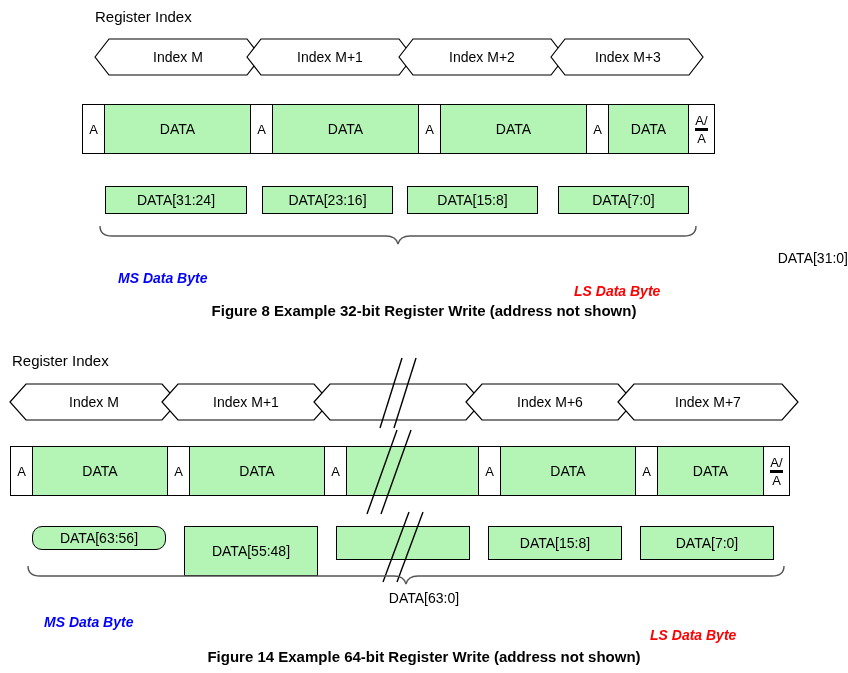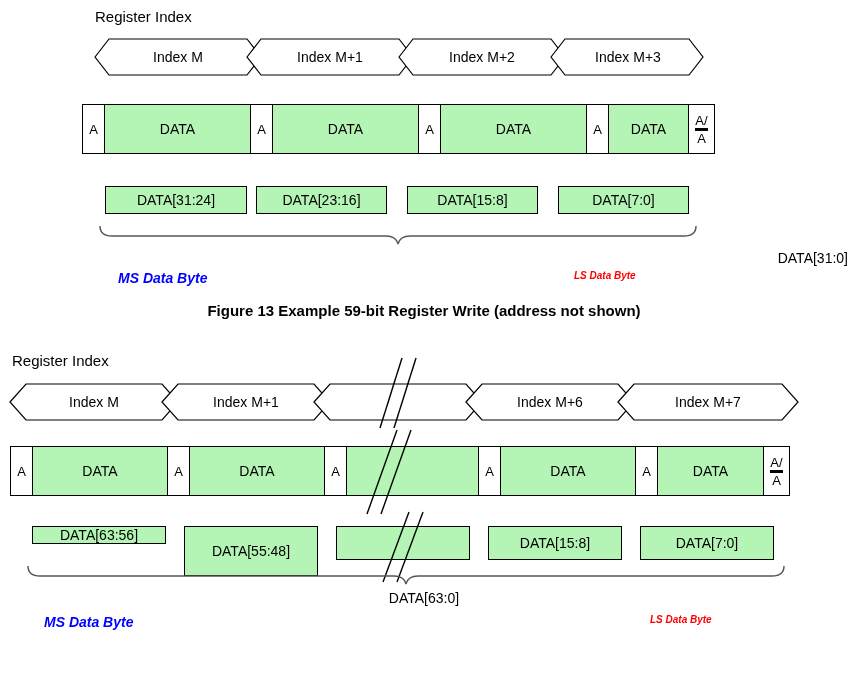--- a/index.html
+++ b/index.html
@@ -121,24 +121,25 @@
   }
   .ms-label {
     position: absolute;
     font-size: 14px;
     font-style: italic;
     font-weight: bold;
     white-space: nowrap;
   }
   .ls-label {
     position: absolute;
-    font-size: 10px;
+    font-size: 14px;
     font-style: italic;
     font-weight: bold;
     white-space: nowrap;
+    margin-top: 13px;
   }
   .caption {
     position: absolute;
     width: 848px;
     text-align: center;
     font-size: 15px;
     font-weight: bold;
     white-space: nowrap;
   }
 
@@ -182,38 +183,38 @@
     <div class="cell data" style="width:80px; flex:1 1 auto;">DATA</div>
     <div class="cell ackbar" style="width:25px;">
       <span class="top">A/</span>
       <span class="bar"></span>
       <span class="bot">A</span>
     </div>
   </div>
 
   <div class="byte-row" style="left:0px; top:186px; width:848px;">
     <div class="byte-box" style="left:105px; width:142px;">DATA[31:24]</div>
-    <div class="byte-box" style="left:256px; width:131px;">DATA[23:16]</div>
+    <div class="byte-box" style="left:262px; width:131px;">DATA[23:16]</div>
     <div class="byte-box" style="left:407px; width:131px;">DATA[15:8]</div>
     <div class="byte-box" style="left:558px; width:131px;">DATA[7:0]</div>
   </div>
 
   <div class="brace" style="left:98px; top:224px;">
     <svg width="600" height="22" viewBox="0 0 600 22">
       <path d="M2,2 Q2,12 14,12 L288,12 Q298,12 300,20 Q302,12 312,12 L586,12 Q598,12 598,2" fill="none" stroke="#555555" stroke-width="1.4"></path>
     </svg>
   </div>
 
   <div class="span-label" style="left:0px; top:250px; width:848px; text-align:right;">DATA[31:0]</div>
 
   <div class="ms-label" style="left:118px; top:270px; color:#0000ff;">MS Data Byte</div>
 
   <div class="ls-label" style="left:574px; top:270px; color:#ff0000;">LS Data Byte</div>
 
-  <div class="caption" style="top:302px;">Figure 13 Example 59-bit Register Write (address not shown)</div>
+  <div class="caption" style="top:302px;">Figure 8 Example 32-bit Register Write (address not shown)</div>
 </div>
 
 <div class="fig" id="figure-14">
 
   <div class="reg-index-label" style="left:12px; top:22px;">Register Index</div>
 
   <div class="hex-row" style="left:10px; top:52px;">
     <svg width="790" height="40" viewBox="0 0 790 40">
       <g fill="#ffffff" stroke="#000000" stroke-width="1.2">
         <polygon points="0,20 16,2 152,2 168,20 152,38 16,38"></polygon>
@@ -256,21 +257,21 @@
   </div>
 
   <div class="break-mark" style="left:355px; top:96px;">
     <svg width="70" height="92" viewBox="0 0 70 92">
       <line x1="42" y1="4" x2="12" y2="88" stroke="#000000" stroke-width="1.4"></line>
       <line x1="56" y1="4" x2="26" y2="88" stroke="#000000" stroke-width="1.4"></line>
     </svg>
   </div>
 
   <div class="byte-row" style="left:0px; top:196px; width:848px;">
-    <div class="byte-box" style="left:32px; width:134px; height:18px;">DATA[63:56]</div>
+    <div class="byte-box" style="left:32px; width:134px; height:24px;border-radius:10px;">DATA[63:56]</div>
     <div class="byte-box" style="left:184px; width:134px; height:50px;">DATA[55:48]</div>
     <div class="byte-box" style="left:336px; width:134px; height:34px;"></div>
     <div class="byte-box" style="left:488px; width:134px; height:34px;">DATA[15:8]</div>
     <div class="byte-box" style="left:640px; width:134px; height:34px;">DATA[7:0]</div>
   </div>
 
   <div class="break-mark" style="left:365px; top:178px;">
     <svg width="70" height="78" viewBox="0 0 70 78">
       <line x1="44" y1="4" x2="18" y2="74" stroke="#000000" stroke-width="1.4"></line>
       <line x1="58" y1="4" x2="32" y2="74" stroke="#000000" stroke-width="1.4"></line>
@@ -282,13 +283,14 @@
       <path d="M2,2 Q2,12 14,12 L368,12 Q378,12 380,20 Q382,12 392,12 L746,12 Q758,12 758,2" fill="none" stroke="#555555" stroke-width="1.4"></path>
     </svg>
   </div>
 
   <div class="span-label" style="left:0px; top:260px; width:848px; text-align:center;">DATA[63:0]</div>
 
   <div class="ms-label" style="left:44px; top:284px; color:#0000ff;">MS Data Byte</div>
 
   <div class="ls-label" style="left:650px; top:284px; color:#ff0000;">LS Data Byte</div>
 
+  <div class="caption" style="top:318px;">Figure 14 Example 64-bit Register Write (address not shown)</div>
 </div>
 
 </body></html>

